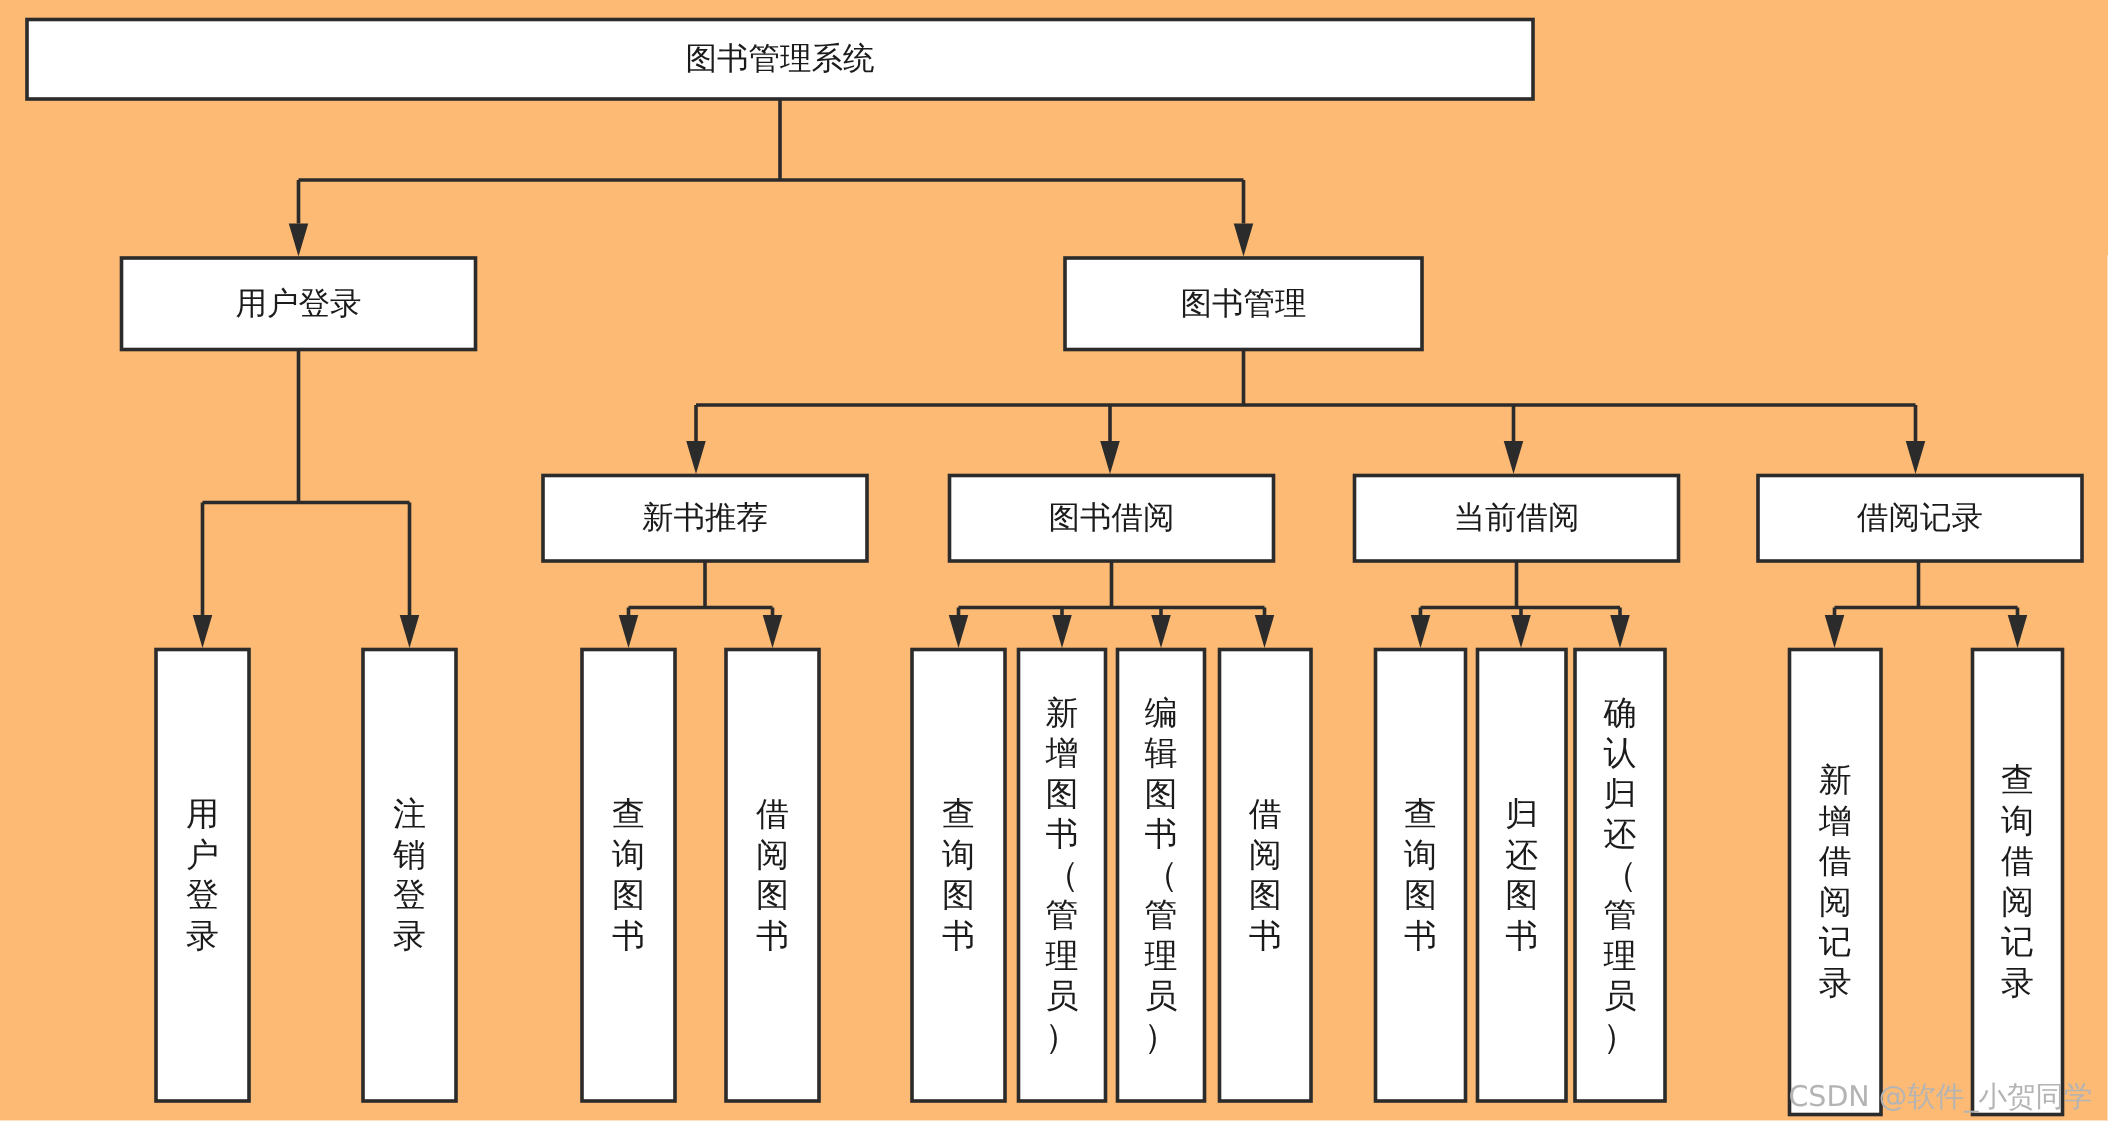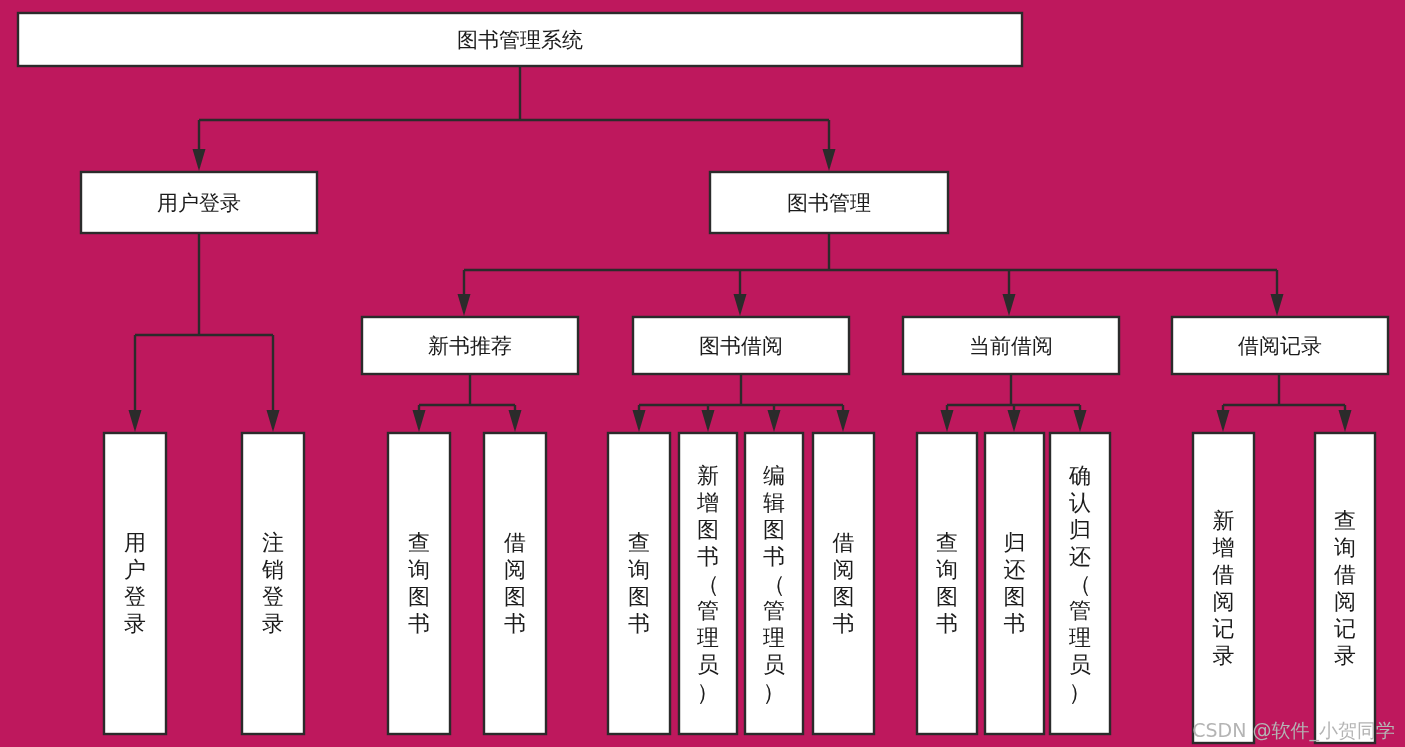--- a/index.html
+++ b/index.html
@@ -8,21 +8,21 @@
     padding: 0;
     background: #ffffff;
   }
   body {
     font-family: "DejaVu Sans", "Liberation Sans", sans-serif;
   }
   #diagram-root {
     position: relative;
     width: 1405px;
     height: 747px;
-    background: #be185d;
+    background: #fdba74;
     overflow: hidden;
   }
   svg.diagram-canvas {
     position: absolute;
     left: 0;
     top: 0;
     width: 1405px;
     height: 747px;
     display: block;
   }

